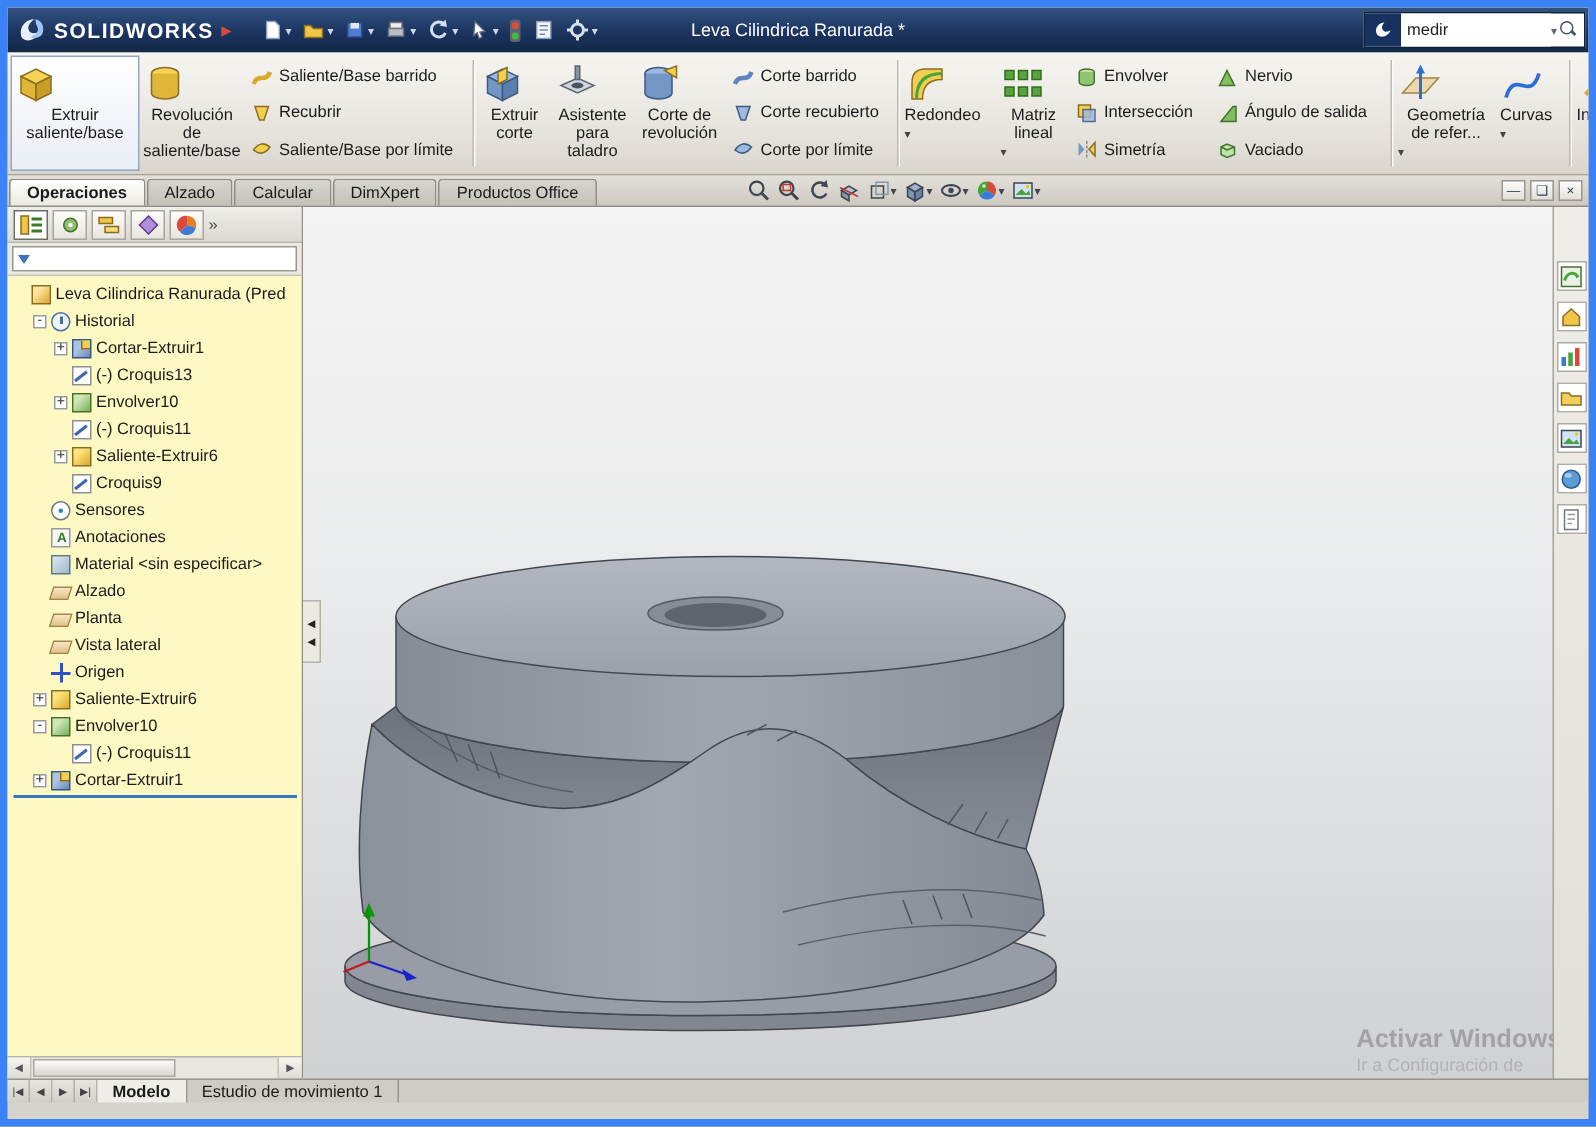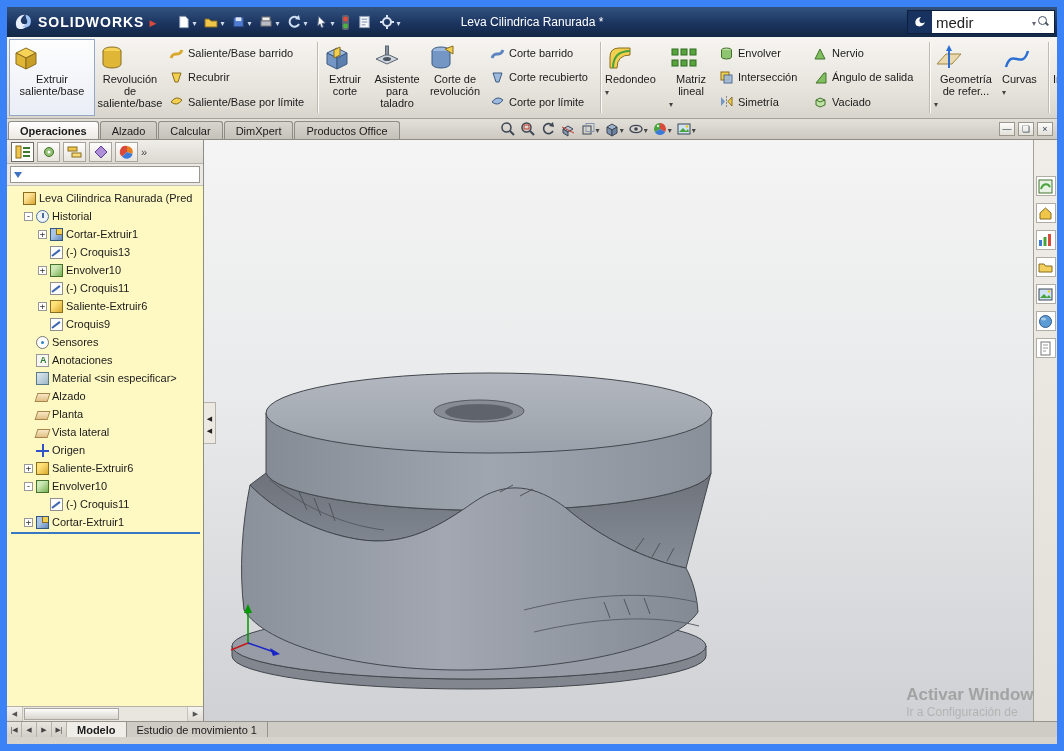--- a/index.html
+++ b/index.html
@@ -1,34 +1,34 @@
 <!DOCTYPE html>
 <html><head>
 <meta charset="utf-8">
 <style>
   * { box-sizing: border-box; margin:0; padding:0; }
   body { background:#555; font-family:"Liberation Sans","DejaVu Sans",sans-serif; }
   .window { position:relative; width:1064px; height:751px; background:#d6d3cc; overflow:hidden;
-            border:7px solid #3b82f6; font-size:11px; color:#1a1a1a; }
+            border:5px solid #3b82f6; font-size:11px; color:#1a1a1a; }
 
   
   .titlebar { position:absolute; left:0; top:0; width:100%; height:30px;
               background:linear-gradient(#33537f,#1b3460 55%,#132845);
               display:flex; align-items:center; color:#fff; }
   .logo { display:flex; align-items:center; gap:5px; padding:0 4px 0 6px; }
   .logo-text { font-weight:bold; font-size:14px; letter-spacing:1px; }
   .menu-arrow::after { content:"▶"; color:#d84a3a; font-size:9px; }
   .qat { display:flex; align-items:center; gap:3px; margin-left:14px; }
   .qbtn { display:flex; align-items:center; height:22px; padding:0 2px; border-radius:2px; }
   .caret-w::after { content:"▾"; font-size:8px; color:#cdd8ea; margin-left:1px; }
   .title-text { position:absolute; left:50%; transform:translateX(-50%); top:8px; font-size:12px; white-space:nowrap; }
   .search { position:absolute; right:2px; top:3px; width:148px; height:24px; display:flex; align-items:center;
             background:#fff; border:1px solid #0d1f3c; }
   .search-scope { width:24px; height:100%; background:#17325e; display:flex; align-items:center; justify-content:center; flex:none; }
-  .search-input { border:none; outline:none; flex:1; min-width:0; height:100%; font-size:15px; padding:0 4px;
+  .search-input { border:none; outline:none; flex:1; min-width:0; height:100%; font-size:11px; padding:0 4px;
                   font-family:"Liberation Sans","DejaVu Sans",sans-serif; color:#222; }
   .search-caret::after { content:"▾"; color:#667; font-size:8px; margin-right:2px; }
   .mag { width:12px; height:12px; position:relative; margin-right:4px; flex:none; }
   .mag::before { content:""; position:absolute; left:0; top:0; width:7px; height:7px; border:1.5px solid #456; border-radius:50%; }
   .mag::after { content:""; position:absolute; left:7px; top:7px; width:4px; height:1.5px; background:#456; transform:rotate(45deg); }
 
   
   .ribbon { position:absolute; left:0; top:30px; width:100%; height:82px;
             background:linear-gradient(#f7f5f1,#e5e2db 70%,#d9d5cd);
             border-bottom:1px solid #a5a29a; display:flex; align-items:stretch; padding:2px 0 2px 2px; overflow:hidden; }

